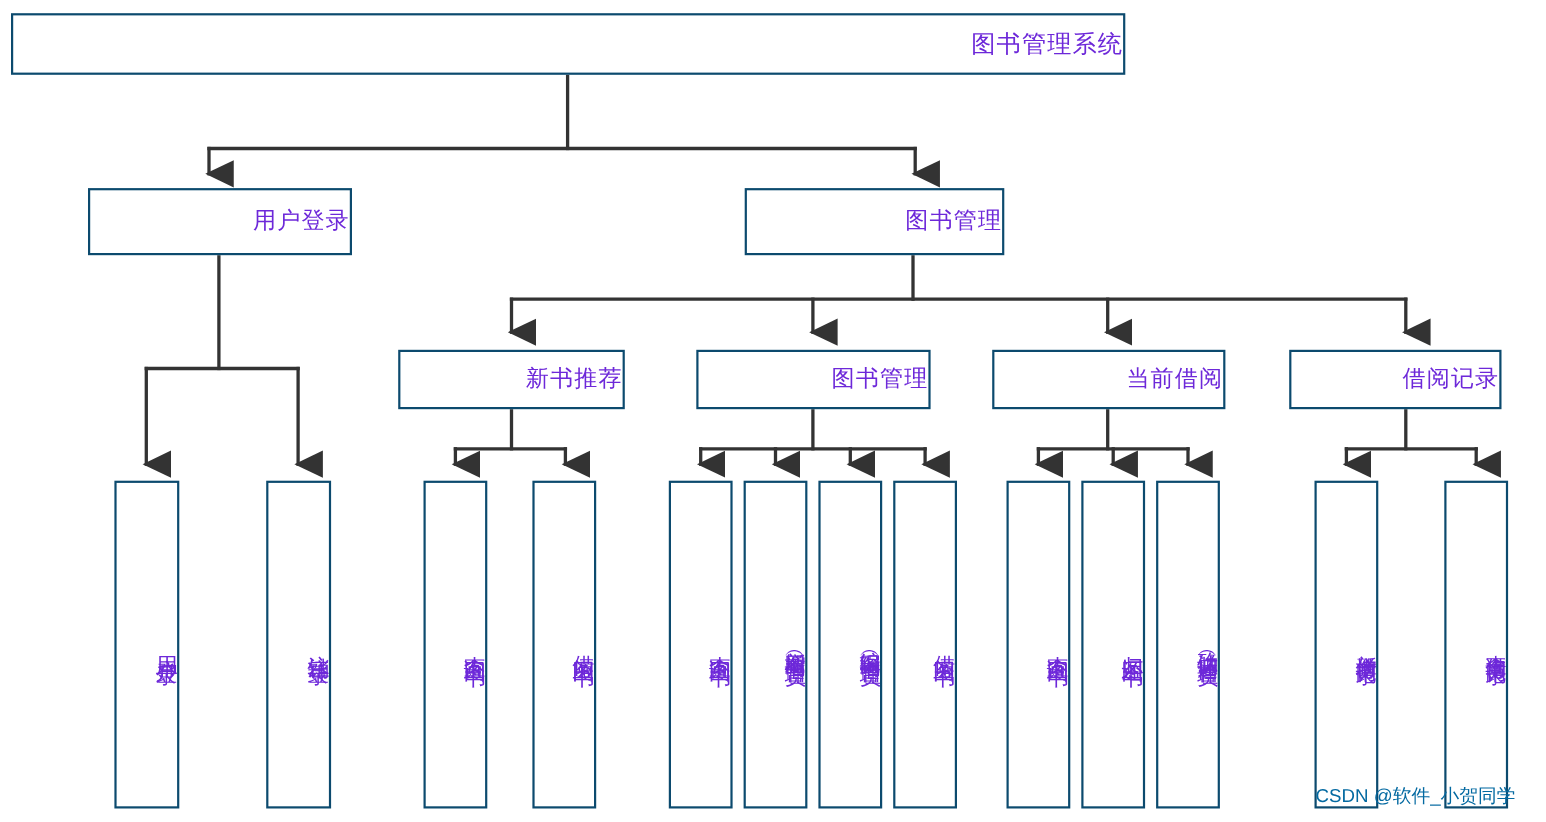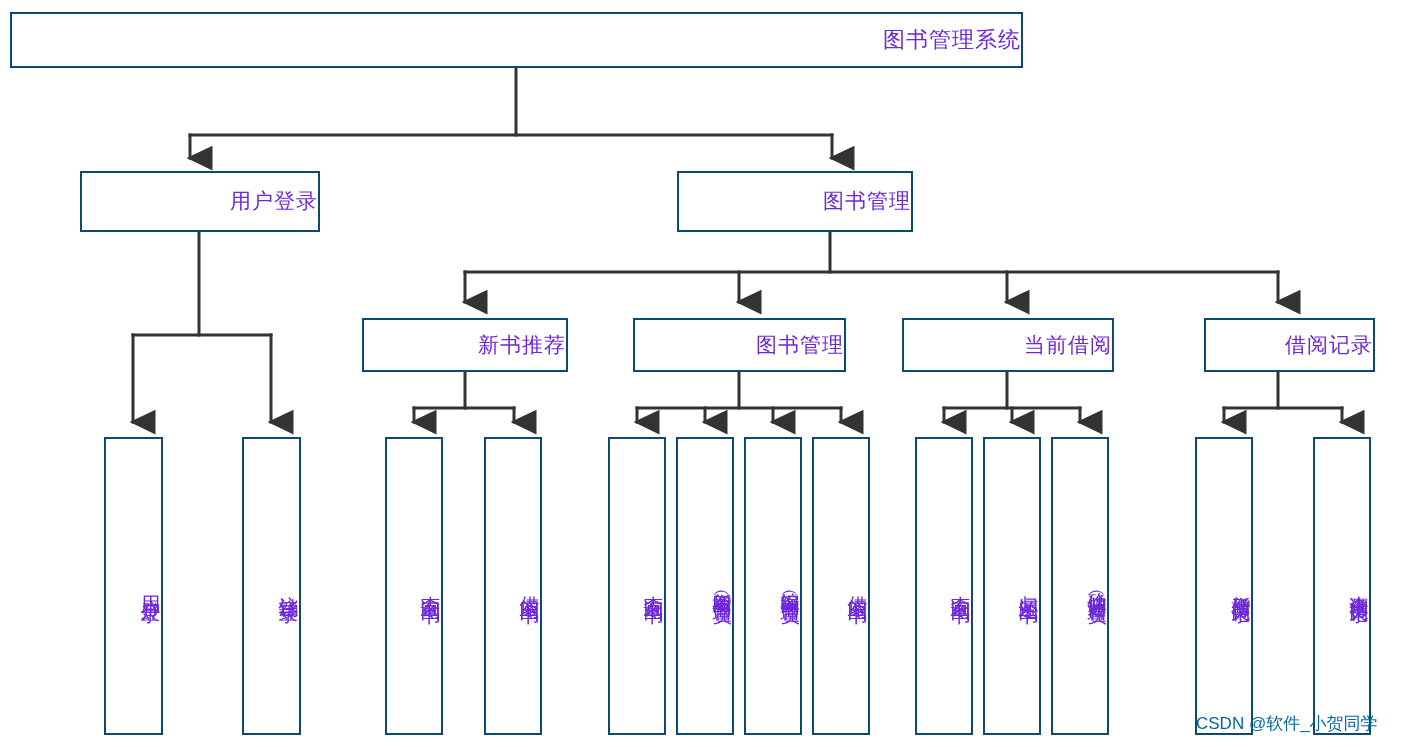--- a/index.html
+++ b/index.html
@@ -126,21 +126,21 @@
 
   <div class="node h-node" style="left:362px;top:318px;width:206px;height:54px;">
     <span class="lbl">新书推荐</span>
   </div>
   <div class="node h-node" style="left:633px;top:318px;width:213px;height:54px;">
     <span class="lbl">图书管理</span>
   </div>
   <div class="node h-node" style="left:902px;top:318px;width:212px;height:54px;">
     <span class="lbl">当前借阅</span>
   </div>
-  <div class="node h-node" style="left:1172px;top:318px;width:171px;height:54px;margin-left:32px;">
+  <div class="node h-node" style="left:1172px;top:318px;width:193px;height:54px;">
     <span class="lbl">借阅记录</span>
   </div>
 
   <div class="node v-node" style="left:104px;top:437px;width:59px;height:298px;">
     <span class="lbl">用户登录</span>
   </div>
   <div class="node v-node" style="left:242px;top:437px;width:59px;height:298px;">
     <span class="lbl">注销登录</span>
   </div>
 

